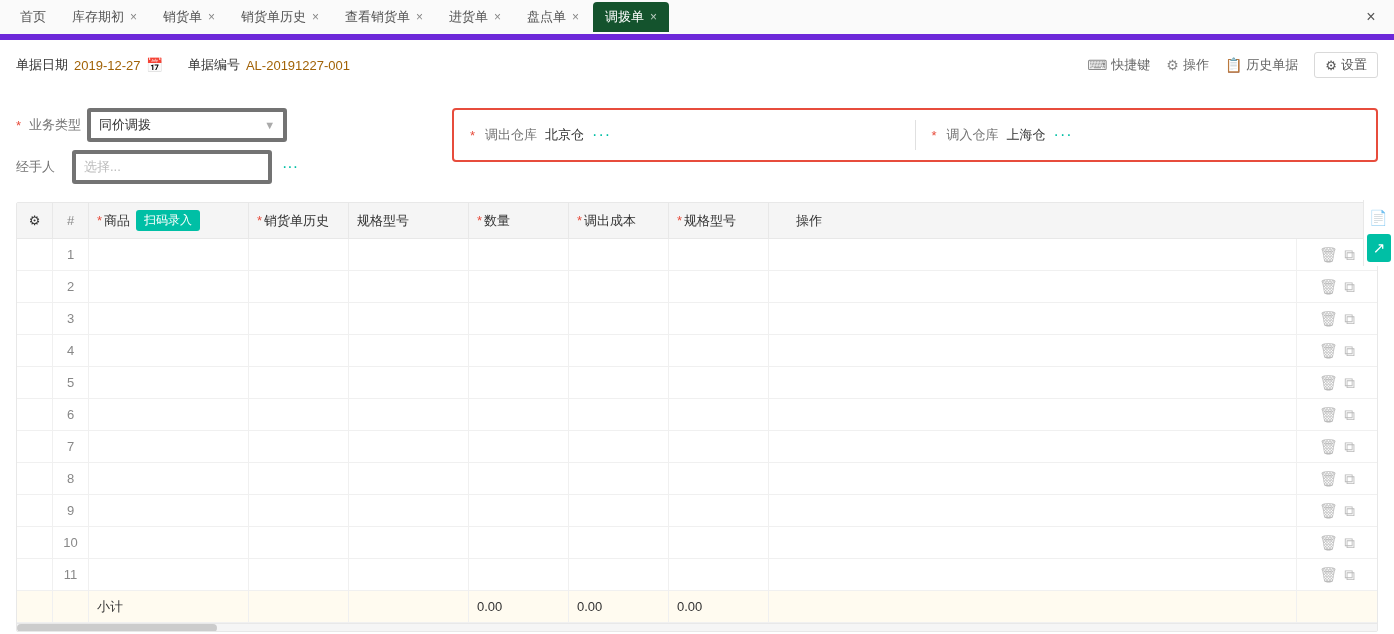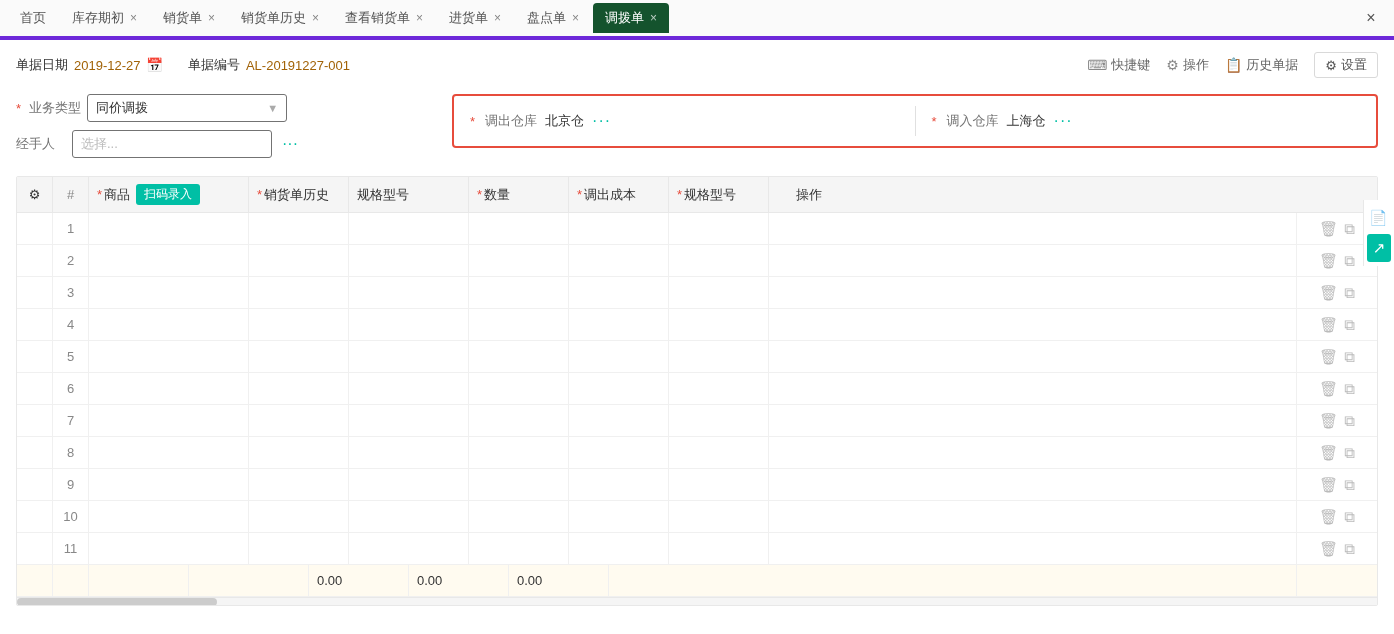--- a/index.html
+++ b/index.html
@@ -1,21 +1,21 @@
 <!DOCTYPE html>
 <html><head>
   <meta charset="utf-8">
   <style>
     * { box-sizing: border-box; margin: 0; padding: 0; }
     body { font-family: "Microsoft YaHei", "PingFang SC", sans-serif; font-size: 13px; background: #fff; color: #333; overflow: hidden; }
 
     
     .tab-bar {
       display: flex; align-items: center; height: 40px;
-      border-bottom: 4px solid #6d28d9; background: #fafafa;
+      border-bottom: 6px solid #6d28d9; background: #fafafa;
       padding: 0 8px; gap: 2px;
     }
     .tab {
       display: flex; align-items: center; height: 30px; padding: 0 12px;
       border-radius: 4px 4px 0 0; cursor: pointer; font-size: 13px;
       color: #555; white-space: nowrap; gap: 6px;
     }
     .tab.active {
       background: #14532d; color: #fff;
     }
@@ -30,21 +30,21 @@
       margin-left: auto; width: 30px; height: 30px;
       display: flex; align-items: center; justify-content: center;
       cursor: pointer; font-size: 16px; color: #555;
     }
 
     
     .content { padding: 12px 16px; background: #fff; }
 
     
     .header-row {
-      display: flex; align-items: center; gap: 24px; margin-bottom: 16px;
+      display: flex; align-items: center; gap: 24px; margin-bottom: 30px;
     }
     .header-field { display: flex; align-items: center; gap: 6px; font-size: 13px; }
     .header-label { color: #333; }
     .header-value { color: #a16207; }
     .cal-icon { color: #00bfa5; cursor: pointer; font-size: 14px; }
     .header-right {
       margin-left: auto; display: flex; align-items: center; gap: 16px;
       font-size: 13px; color: #666;
     }
     .header-right-item { display: flex; align-items: center; gap: 4px; cursor: pointer; }
@@ -63,21 +63,21 @@
     .form-right {
       flex: 1; border: 2px solid #e74c3c; border-radius: 4px;
       padding: 10px 16px; display: flex; align-items: center; gap: 8px;
     }
     .field-group { display: flex; align-items: center; gap: 6px; margin-bottom: 8px; }
     .field-group:last-child { margin-bottom: 6px; }
     .required-star { color: #e74c3c; margin-right: 2px; }
     .field-label { color: #737373; min-width: 50px; }
     .field-select {
       display: flex; align-items: center; gap: 6px;
-      border: 1px solid #737373; border-radius: 3px;
+      border: 4px solid #737373; border-radius: 3px;
       padding: 4px 8px; width: 200px; cursor: pointer;
       background: #fff; justify-content: space-between;
     }
     .field-value-text { color: #333; }
     .dropdown-arrow { color: #aaa; font-size: 11px; }
     .ellipsis-btn { color: #00bfa5; cursor: pointer; font-size: 16px; letter-spacing: 1px; }
 
     .warehouse-field {
       display: flex; align-items: center; gap: 8px; flex: 1;
     }
@@ -445,20 +445,23 @@
       <div class="td avail-col"></div>
       <div class="td op-col">
         <span class="action-icon">🗑</span>
         <span class="action-icon">⧉</span>
       </div>
     </div>
 
     <div class="table-row subtotal">
       <div class="td gear-col"></div>
       <div class="td num-col"></div>
+      <div class="td product-col">
+        <span>小计</span>
+      </div>
       <div class="td unit-col"></div>
       <div class="td spec-col"></div>
       <div class="td qty-col">0.00</div>
       <div class="td cost-col">0.00</div>
       <div class="td amount-col">0.00</div>
       <div class="td avail-col"></div>
       <div class="td op-col"></div>
     </div>
 
     <div class="scrollbar-area">

